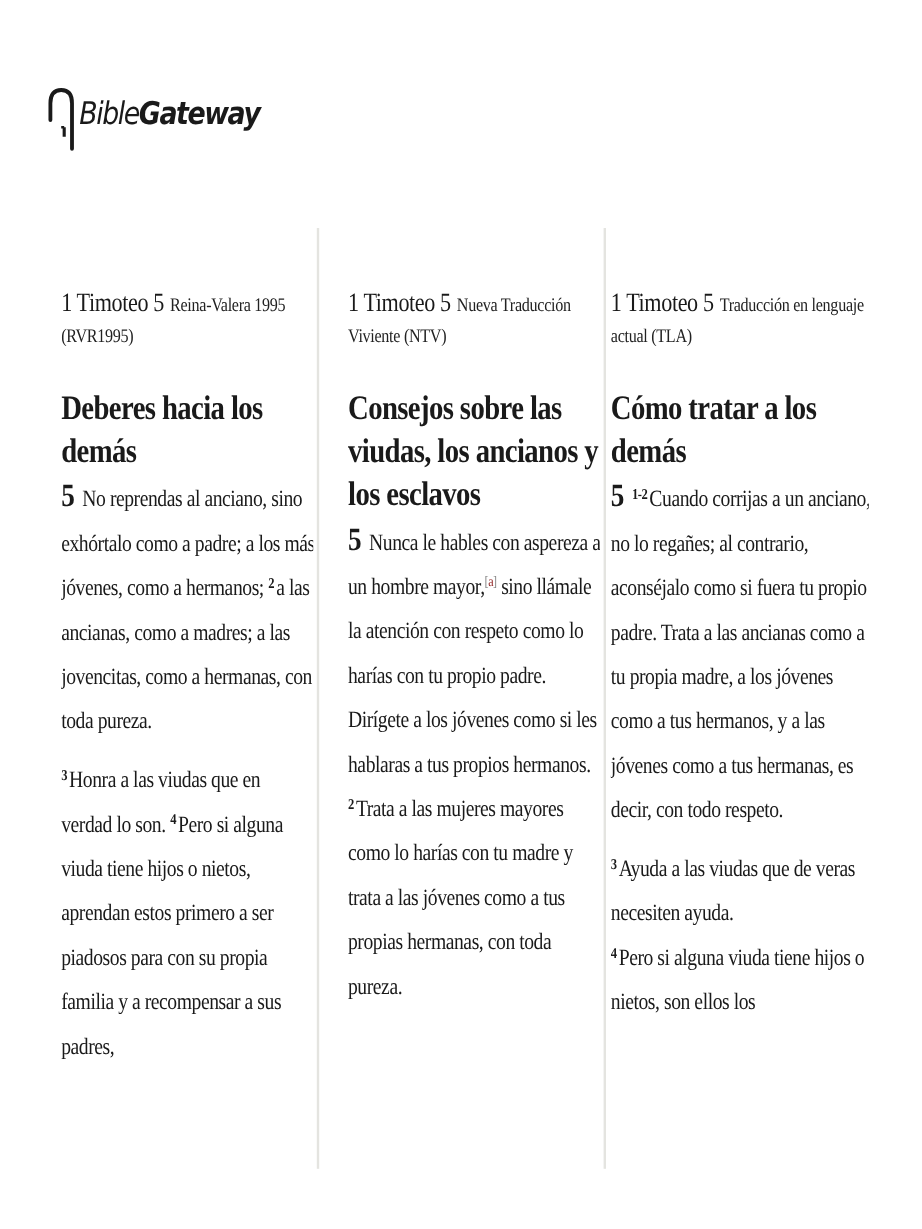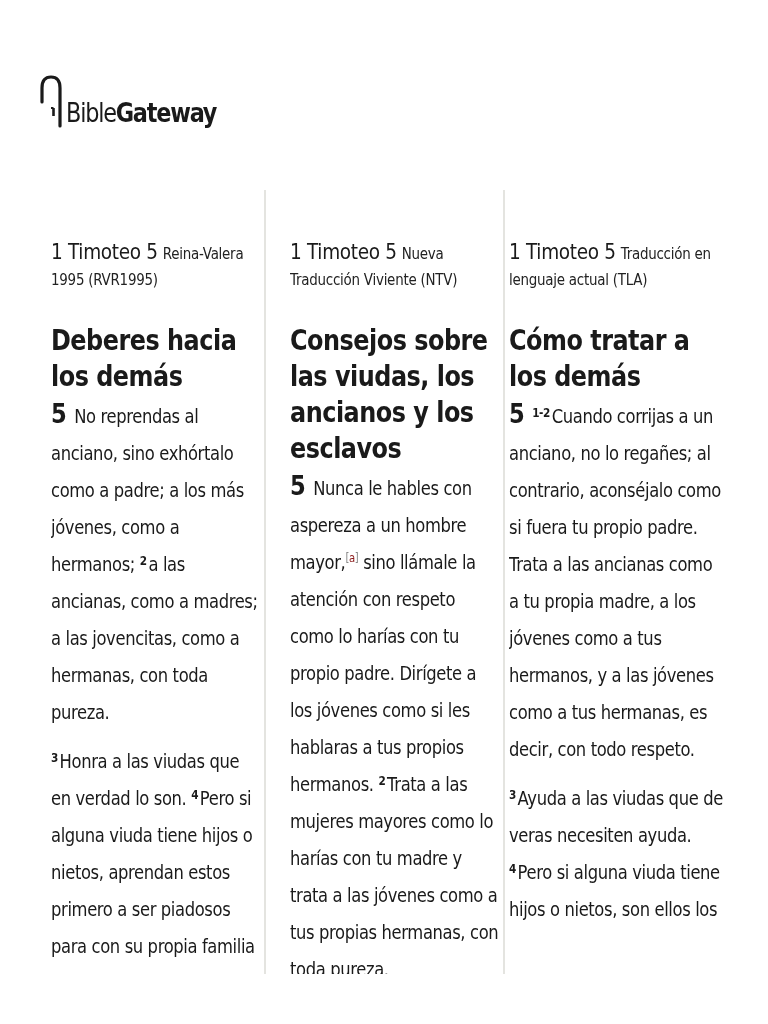--- a/index.html
+++ b/index.html
@@ -13,21 +13,22 @@
       position: relative;
       font-family: "DejaVu Sans", "Liberation Sans", sans-serif;
       color: #1a1a1a;
     }
     .logo {
       position: absolute;
       left: 38px;
       top: 72px;
       height: 56px;
       display: flex;
-      align-items: flex-end;
+      align-items: flex-start;
+      font-style: italic;
     }
     .logo-icon {
       width: 26px;
       height: 54px;
       margin-right: 2px;
     }
     .logo-text {
       font-family: "DejaVu Sans", sans-serif;
       font-size: 26px;
       letter-spacing: -1.4px;
@@ -46,20 +47,21 @@
       top: 190px;
       width: 768px;
       height: 784px;
     }
     .col {
       position: absolute;
       top: 0;
       height: 784px;
       width: 232px;
       overflow: hidden;
+      font-family: Liberation Serif, serif;
     }
     .col-1 { left: 51px; width: 210px; }
     .col-2 { left: 290px; width: 210px; }
     .col-3 { left: 509px; width: 215px; }
 
     .divider {
       position: absolute;
       top: 190px;
       width: 2px;
       height: 784px;

